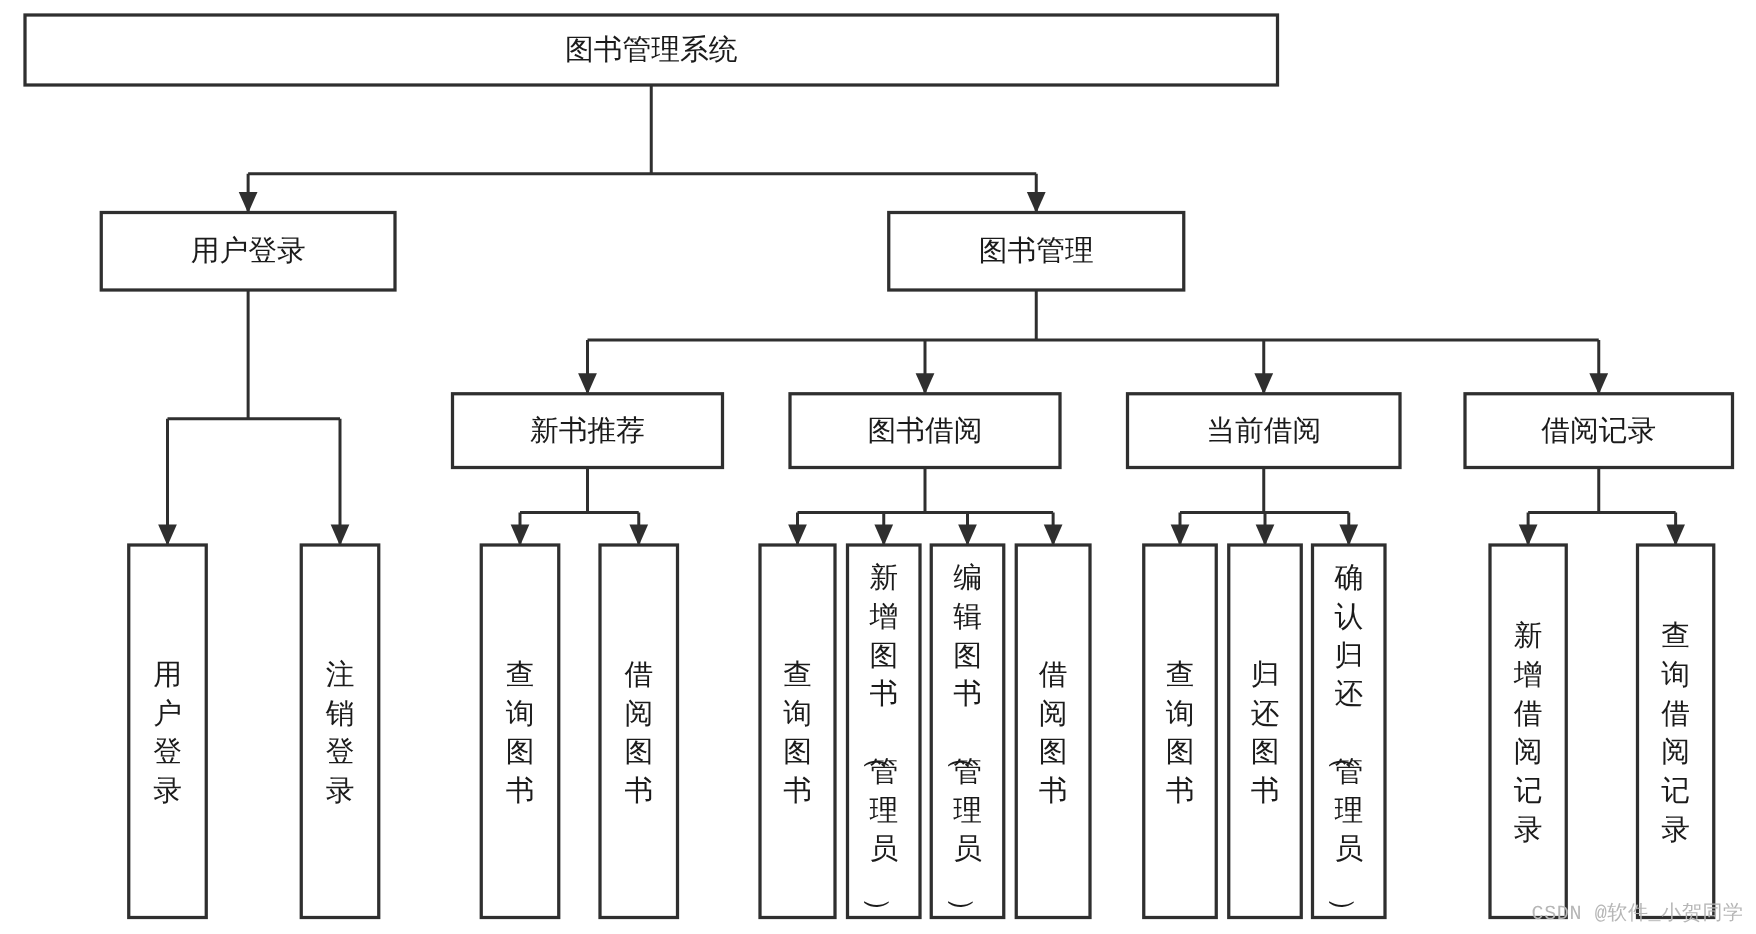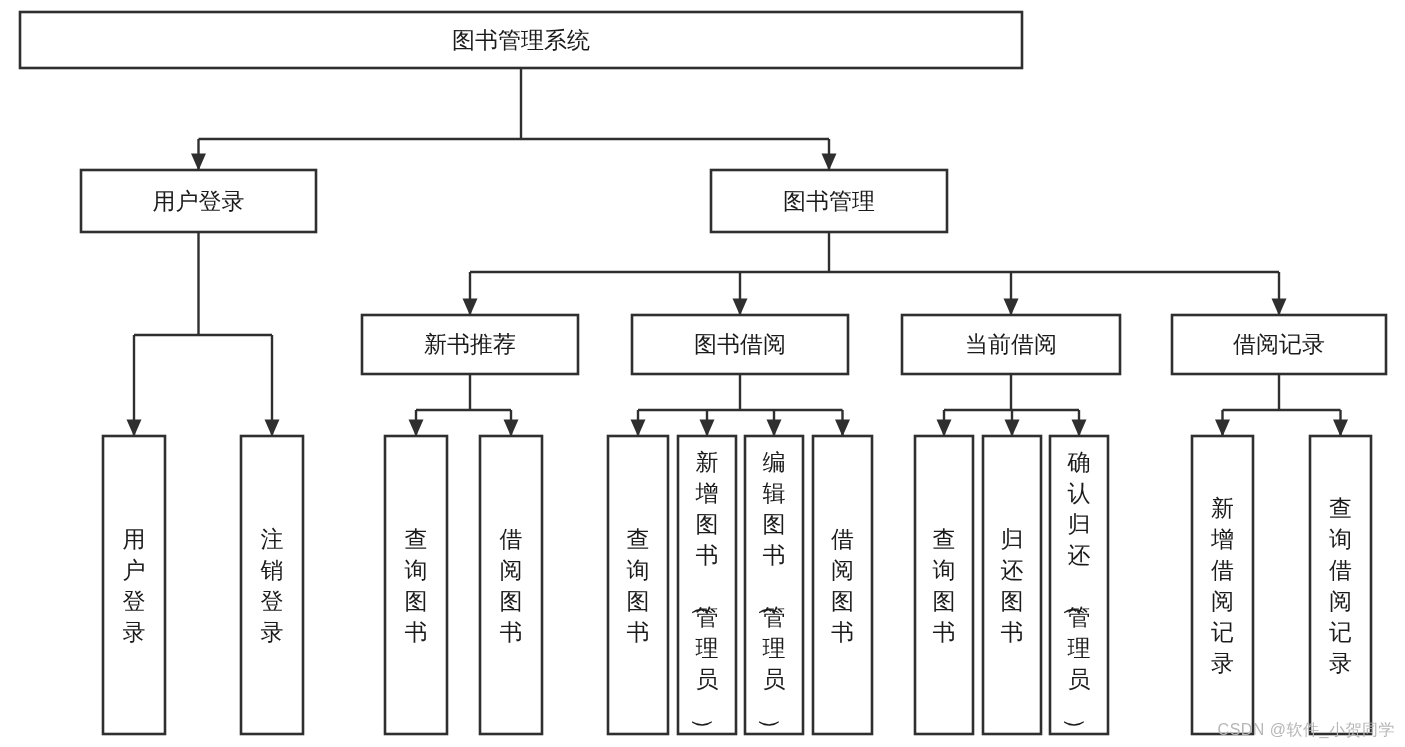--- a/index.html
+++ b/index.html
@@ -55,21 +55,21 @@
   .node-label-v {
     font-family: "DejaVu Sans", "Liberation Sans", sans-serif;
     font-size: 23px;
     fill: #1b1b1b;
     text-anchor: middle;
   }
   .watermark {
     position: absolute;
     right: 8px;
     bottom: 6px;
-    font-family: Liberation Sans, sans-serif;
+    font-family: Liberation Mono, monospace;
     font-size: 16px;
     color: #b6b6b6;
     letter-spacing: 0.5px;
     white-space: nowrap;
     user-select: none;
   }
 </style>
 </head>
 <body>
 

